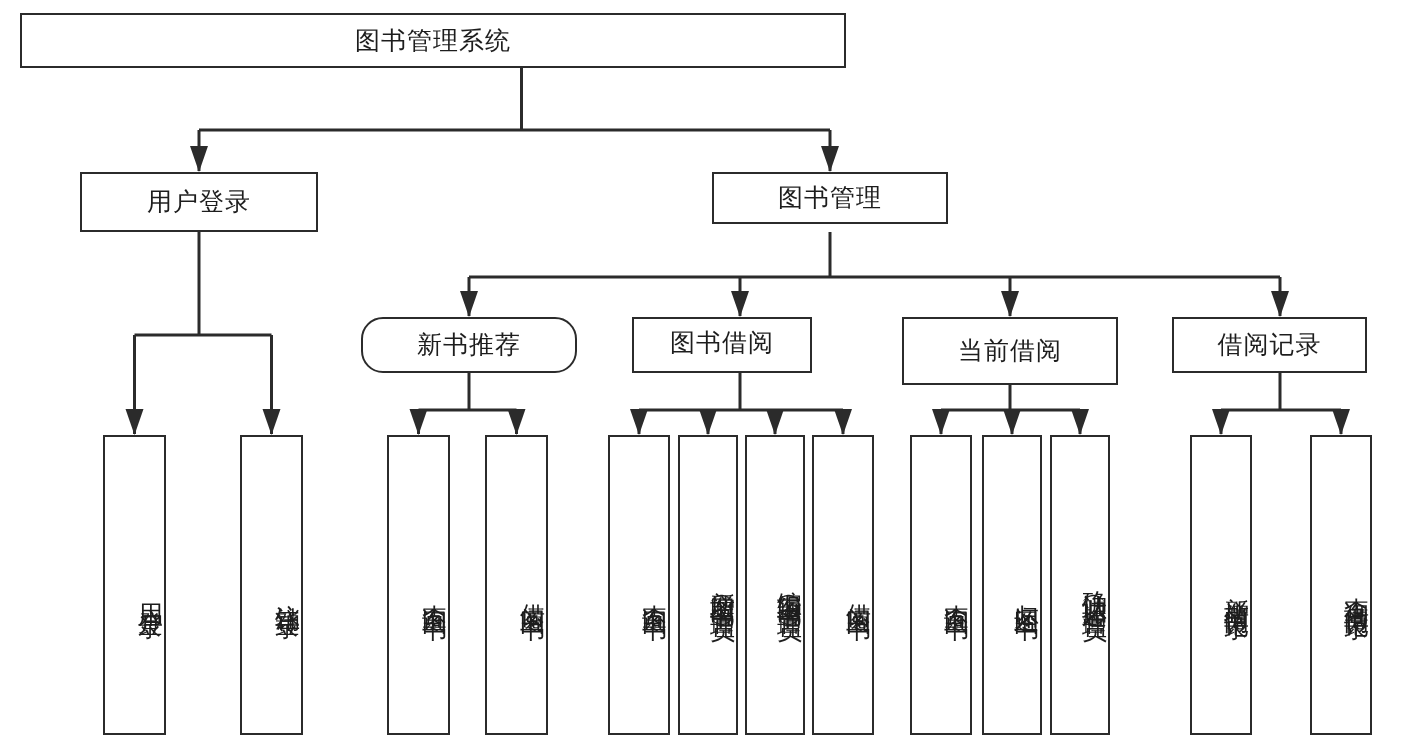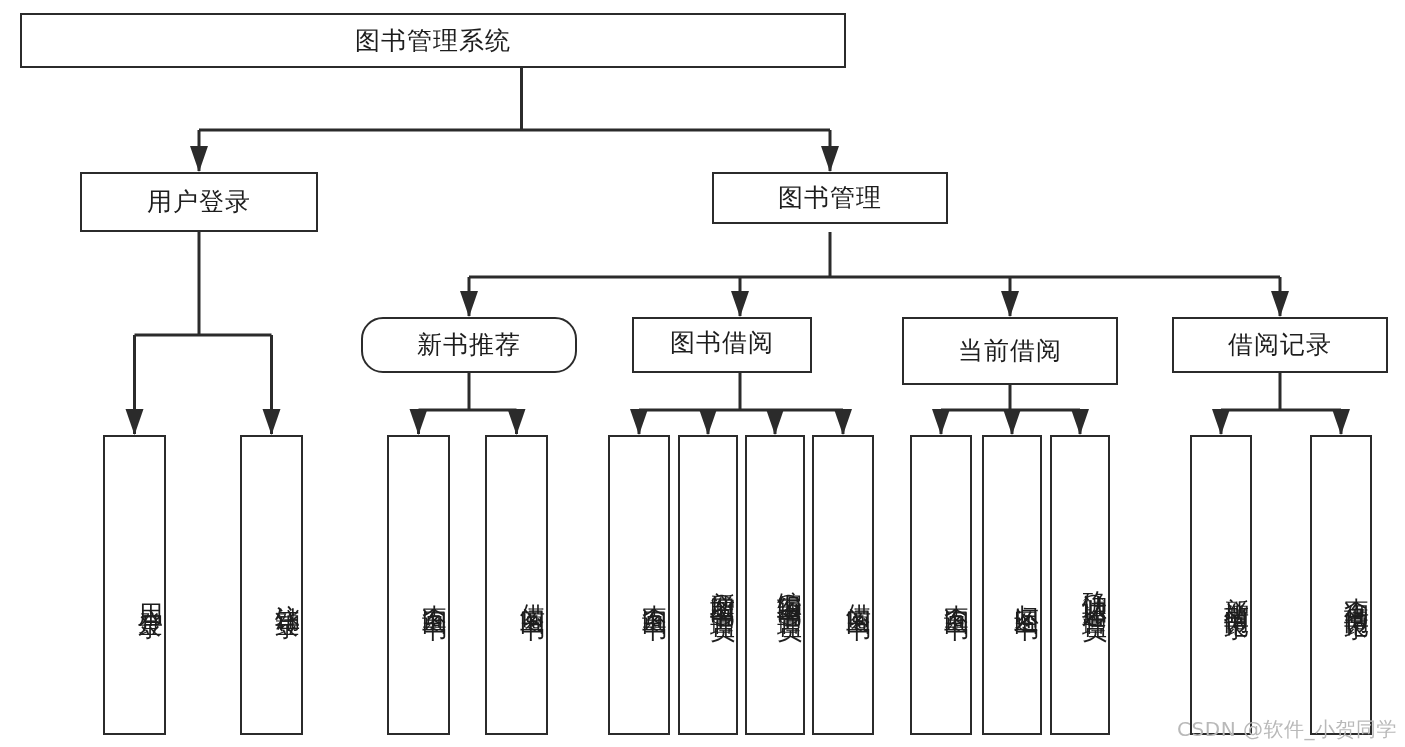--- a/index.html
+++ b/index.html
@@ -139,21 +139,21 @@
       </div>
       <div class="node horiz" style="left: 361px; top: 317px; width: 216px; height: 56px; border-radius: 22px;">
         <span class="node-label">新书推荐</span>
       </div>
       <div class="node horiz" style="left: 632px; top: 317px; width: 180px; height: 56px; font-family: Liberation Mono, monospace;">
         <span class="node-label">图书借阅</span>
       </div>
       <div class="node horiz" style="left: 902px; top: 317px; width: 216px; height: 68px;">
         <span class="node-label">当前借阅</span>
       </div>
-      <div class="node horiz" style="left: 1172px; top: 317px; width: 216px; height: 56px;">
+      <div class="node horiz" style="left: 1172px; top: 317px; width: 195px; height: 56px;">
         <span class="node-label">借阅记录</span>
       </div>
       <div class="node vert" style="left: 103px; top: 435px; width: 63px; height: 300px;">
         <span class="node-label">用户登录</span>
       </div>
       <div class="node vert" style="left: 240px; top: 435px; width: 63px; height: 300px;">
         <span class="node-label">注销登录</span>
       </div>
       <div class="node vert" style="left: 387px; top: 435px; width: 63px; height: 300px;">
         <span class="node-label">查询图书</span>
@@ -182,14 +182,13 @@
       <div class="node vert topalign" style="left: 1050px; top: 435px; width: 60px; height: 300px;">
         <span class="node-label">确认归还（管理员）</span>
       </div>
       <div class="node vert topalign" style="left: 1190px; top: 435px; width: 62px; height: 300px;">
         <span class="node-label">新增借阅记录</span>
       </div>
       <div class="node vert topalign" style="left: 1310px; top: 435px; width: 62px; height: 300px;">
         <span class="node-label">查询借阅记录</span>
       </div>
     </div>
-  <div id="watermark">CSDN @软件_小贺同学</div>
 </div>
 
 </body></html>

